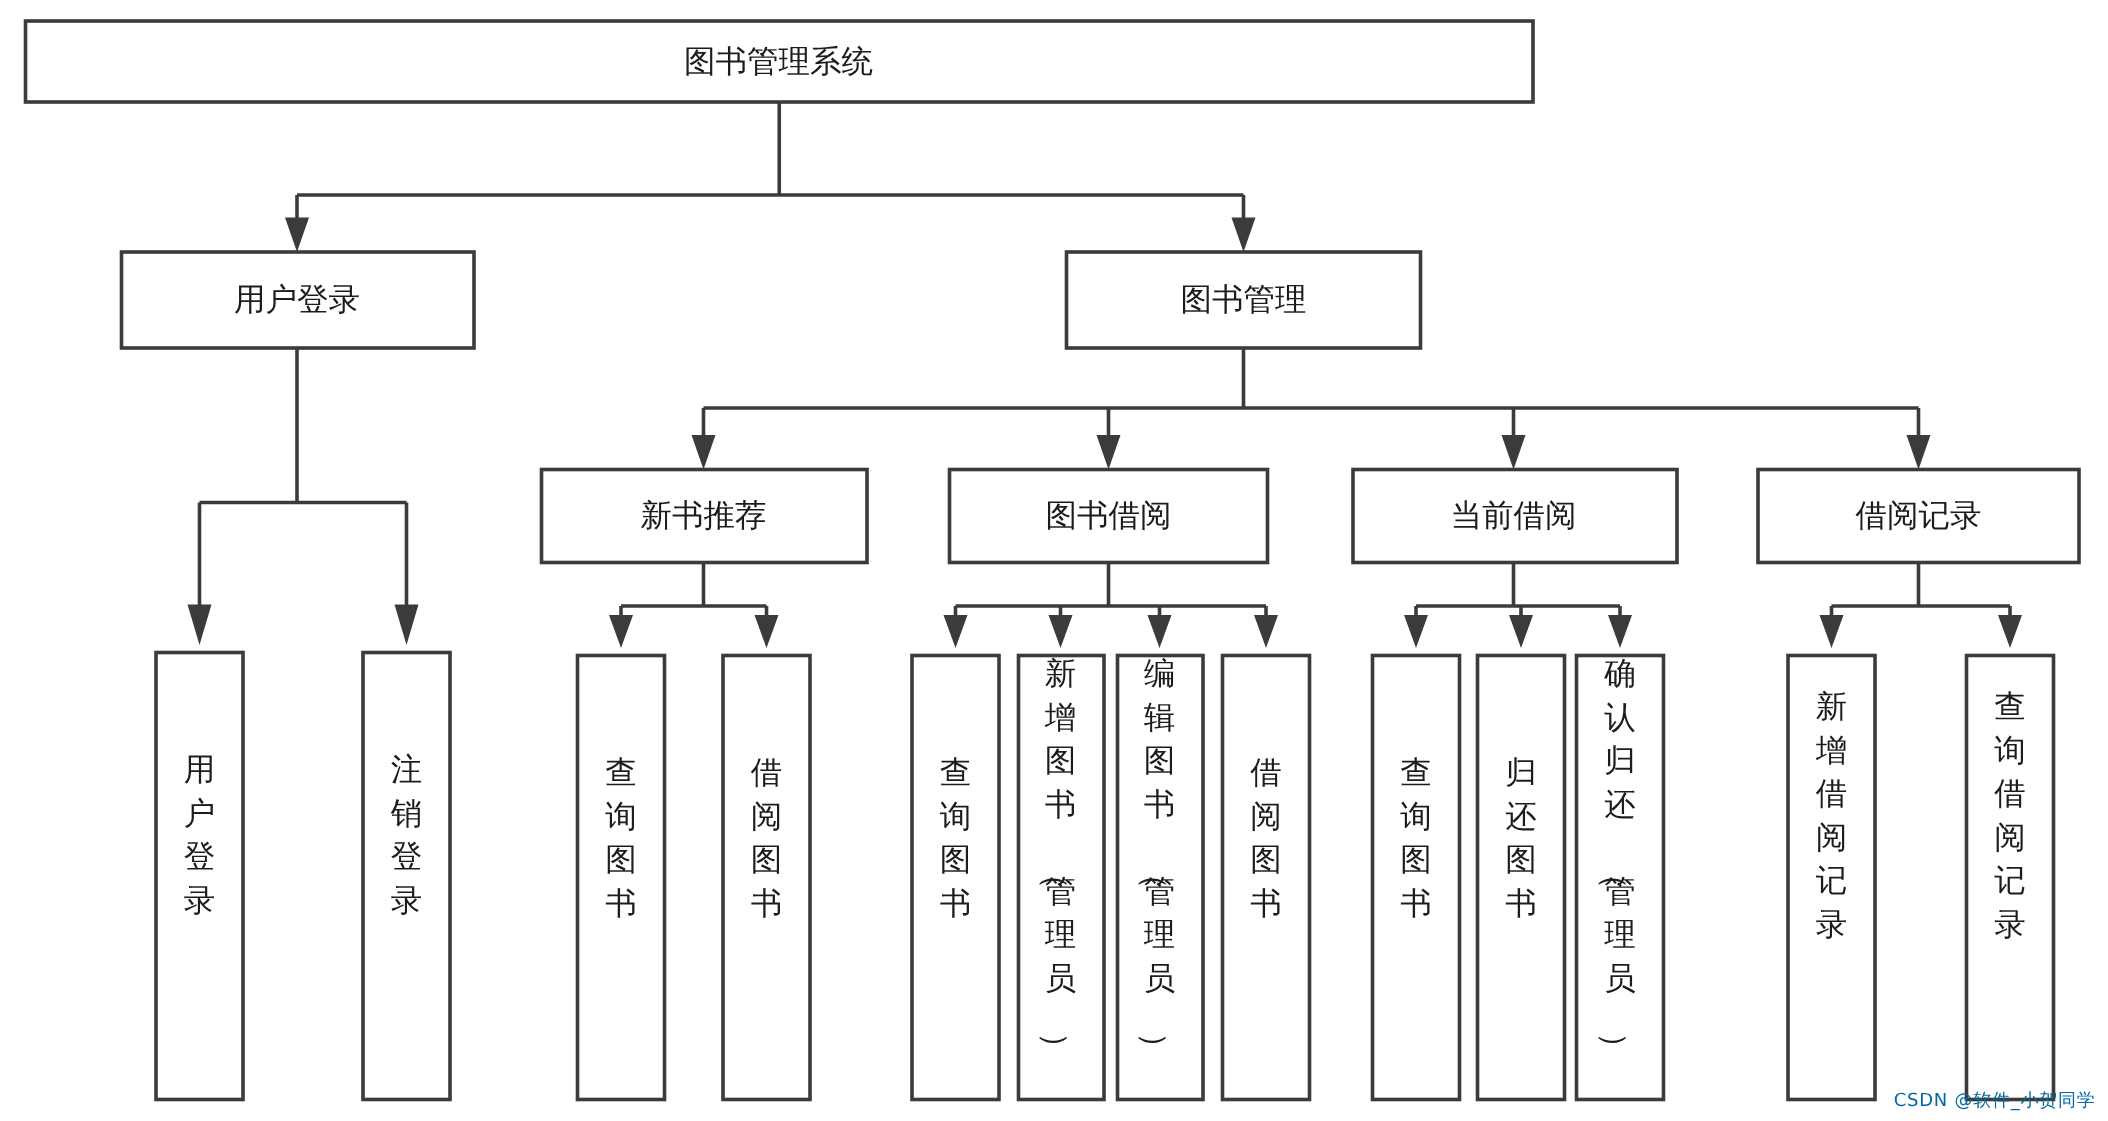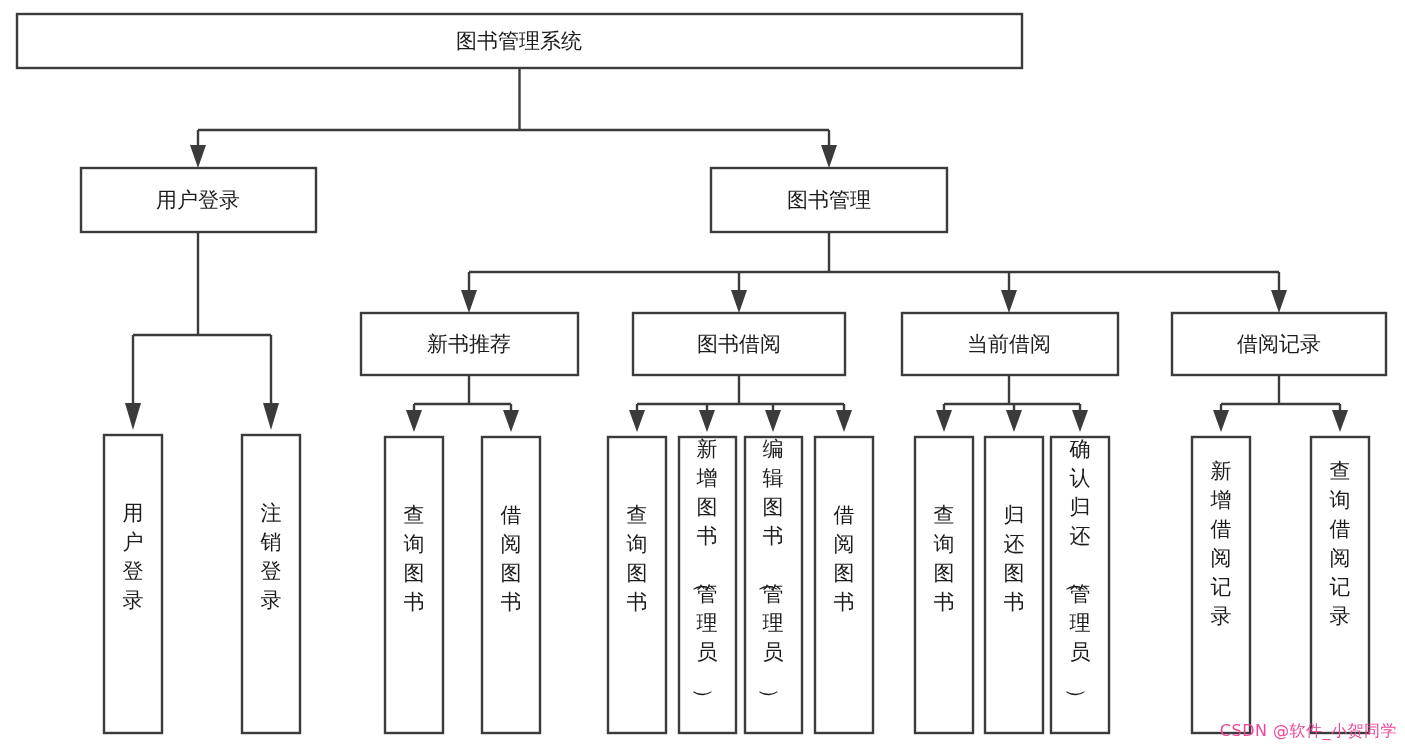--- a/index.html
+++ b/index.html
@@ -52,22 +52,22 @@
     fill: #1c1c1c;
     font-family: "DejaVu Sans", "Liberation Sans", sans-serif;
     font-size: 21px;
     text-anchor: middle;
   }
   .watermark {
     position: absolute;
     right: 8px;
     bottom: 5px;
     font-family: "DejaVu Sans", "Liberation Sans", sans-serif;
-    font-size: 16px;
-    color: #ec4899;
+    font-size: 12px;
+    color: #0369a1;
     letter-spacing: 0.5px;
     white-space: nowrap;
     pointer-events: none;
   }
 </style>
 </head>
 <body>
 
 <div id="diagram-root">
 

